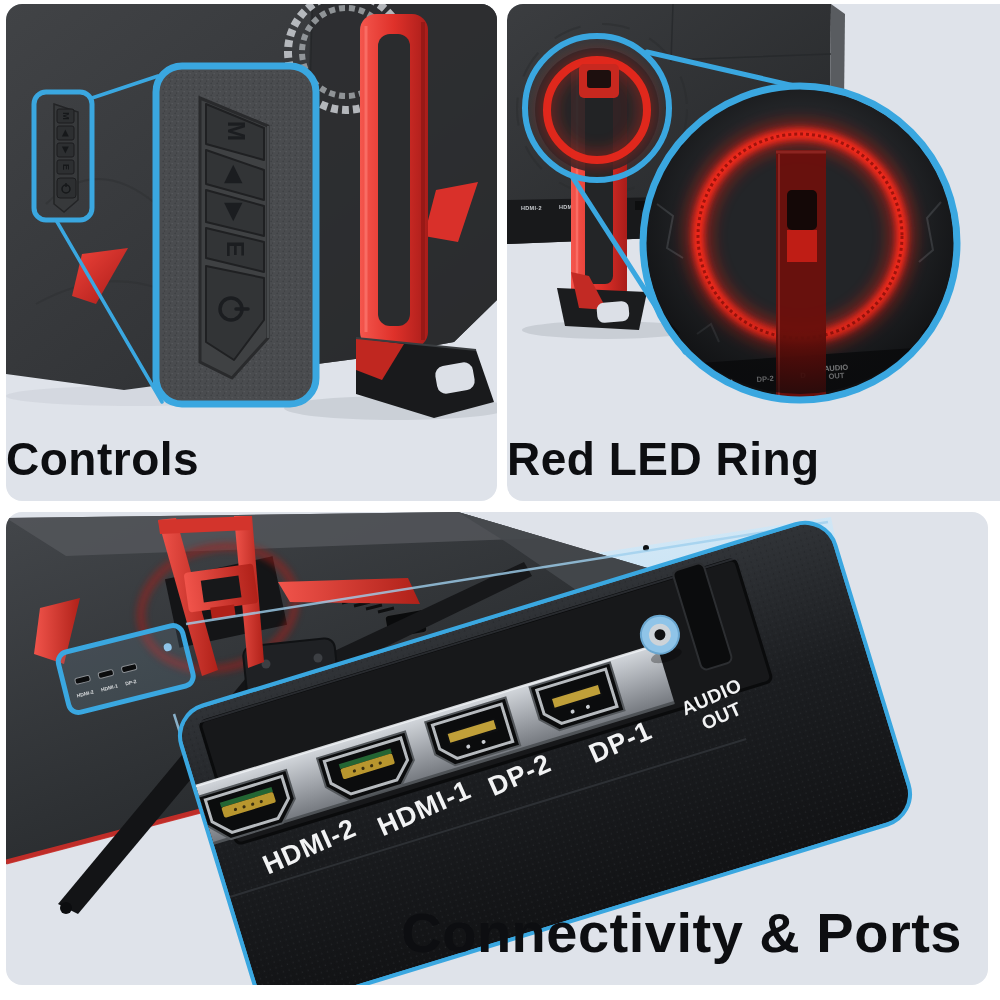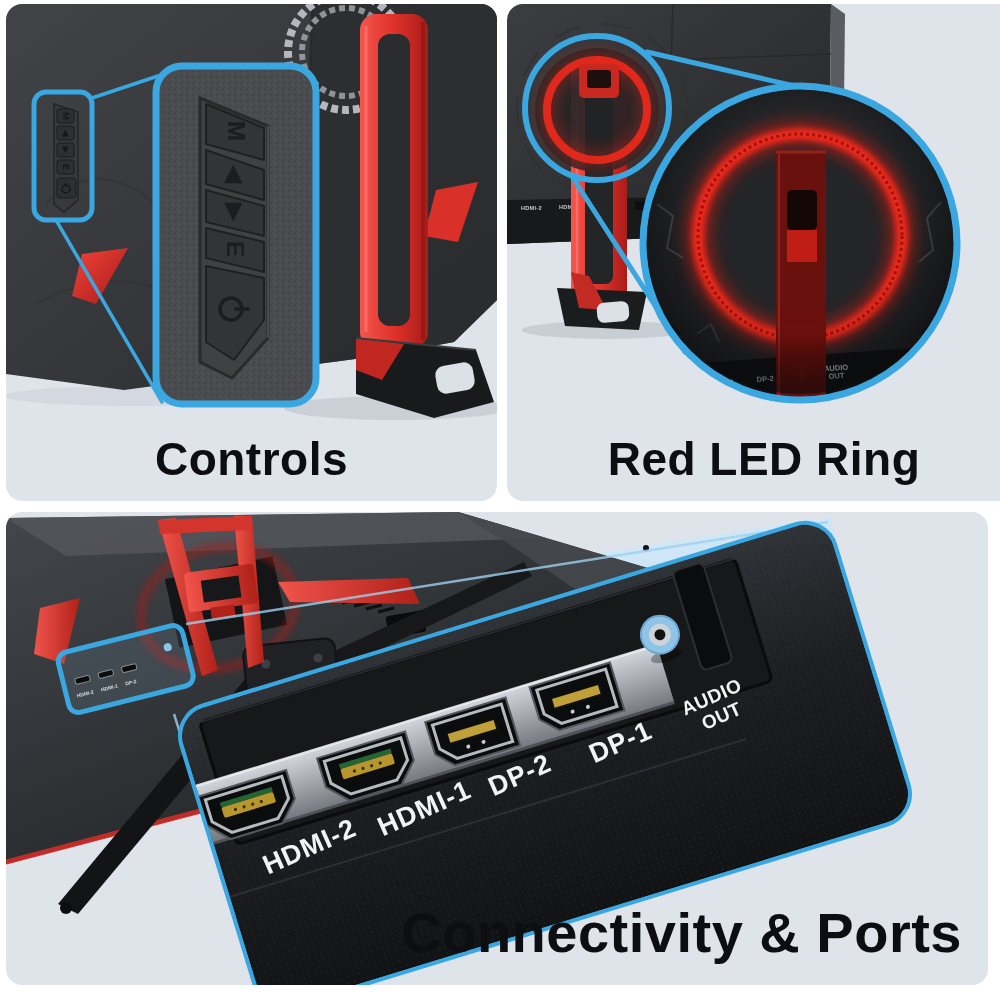--- a/index.html
+++ b/index.html
@@ -3,21 +3,21 @@
 <meta charset="utf-8">
 <style>
   html,body{margin:0;padding:0;background:#ffffff;width:1000px;height:1000px;overflow:hidden}
   *{box-sizing:border-box}
   .panel{position:absolute;background:#dfe3ea;border-radius:16px;overflow:hidden}
   #panel-controls{left:6px;top:4px;width:491px;height:497px}
   #panel-led{left:507px;top:4px;width:514px;height:497px}
   #panel-ports{left:6px;top:512px;width:982px;height:473px}
   .panel svg{position:absolute;left:0;top:0}
   svg text{font-family:"Liberation Sans","DejaVu Sans",sans-serif}
-  .panel-title{position:absolute;left:0;width:100%;text-align:center;
+  .panel-title{position:absolute;left:0;width:100%;
     font-family:"Liberation Sans","DejaVu Sans",sans-serif;font-weight:700;
     font-size:46px;color:#0d0e11;letter-spacing:.5px}
   #title-controls{top:428px}
   #title-led{top:428px}
   #title-ports{top:388px;text-align:right;padding-right:26px;font-size:56px}
   .mini-label{font-size:5.5px;fill:#c9ccd0;font-weight:700;letter-spacing:.3px}
   .ring-label{font-size:7.5px;fill:#caccce;font-weight:700}
   .port-label{font-size:27px;fill:#f2f3f4;font-weight:700;letter-spacing:1px}
   .audio-label{font-size:19px;fill:#f2f3f4;font-weight:700;letter-spacing:.5px}
   .btn-letter{font-size:24px;font-weight:700;fill:#1b1d20}

